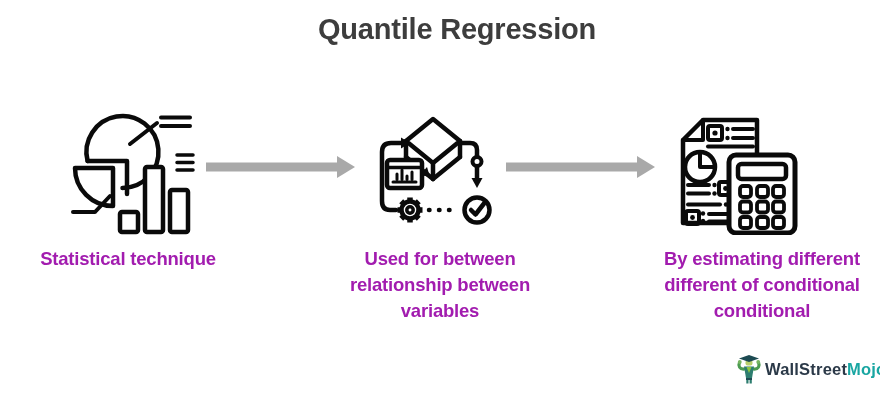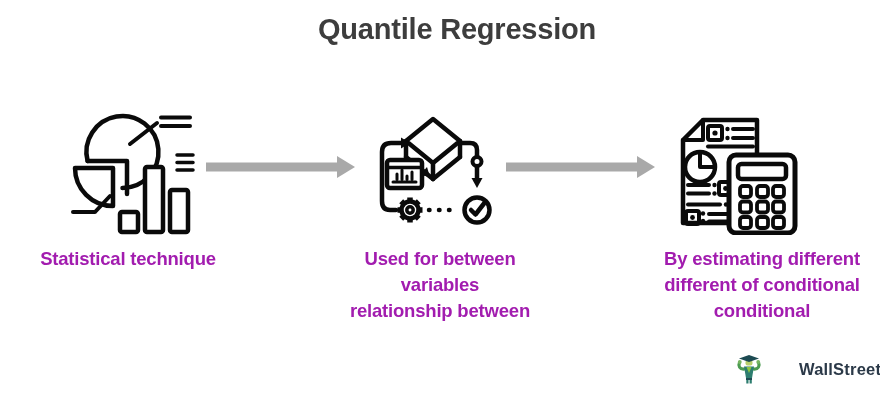--- a/index.html
+++ b/index.html
@@ -24,21 +24,21 @@
     font-size:18.5px;font-weight:700;color:#a21caf;line-height:26px;letter-spacing:-0.2px;
   }
   .label1{left:28px;width:200px;}
   .label2{left:329px;width:222px;}
   .label3{left:637px;width:250px;}
   .logo{
     position:absolute;left:736px;top:353px;height:32px;
     display:flex;align-items:center;gap:3px;
   }
   .logo-text{font-size:16.5px;font-weight:800;letter-spacing:0.2px;white-space:nowrap;}
-  .brand-dark{color:#2b3948;margin-left:34px;}
+  .brand-dark{color:#2b3948;}
   .brand-accent{color:#19a6a2;}
 </style>
 </head>
 <body>
 
 <div class="canvas">
 
   <h1 class="title">Quantile Regression</h1>
 
   <div class="icon icon1">
@@ -173,22 +173,22 @@
       </g>
     </svg>
   </div>
 
   <div class="step-label label1">
     <div>Statistical technique</div>
   </div>
 
   <div class="step-label label2">
     <div>Used for between</div>
+    <div>relationship between</div>
     <div>variables</div>
-    <div>relationship between</div>
   </div>
 
   <div class="step-label label3">
     <div>By estimating different</div>
     <div>different of conditional</div>
     <div>conditional</div>
   </div>
 
   <div class="logo">
     <svg width="26" height="30" viewBox="0 0 26 30">

